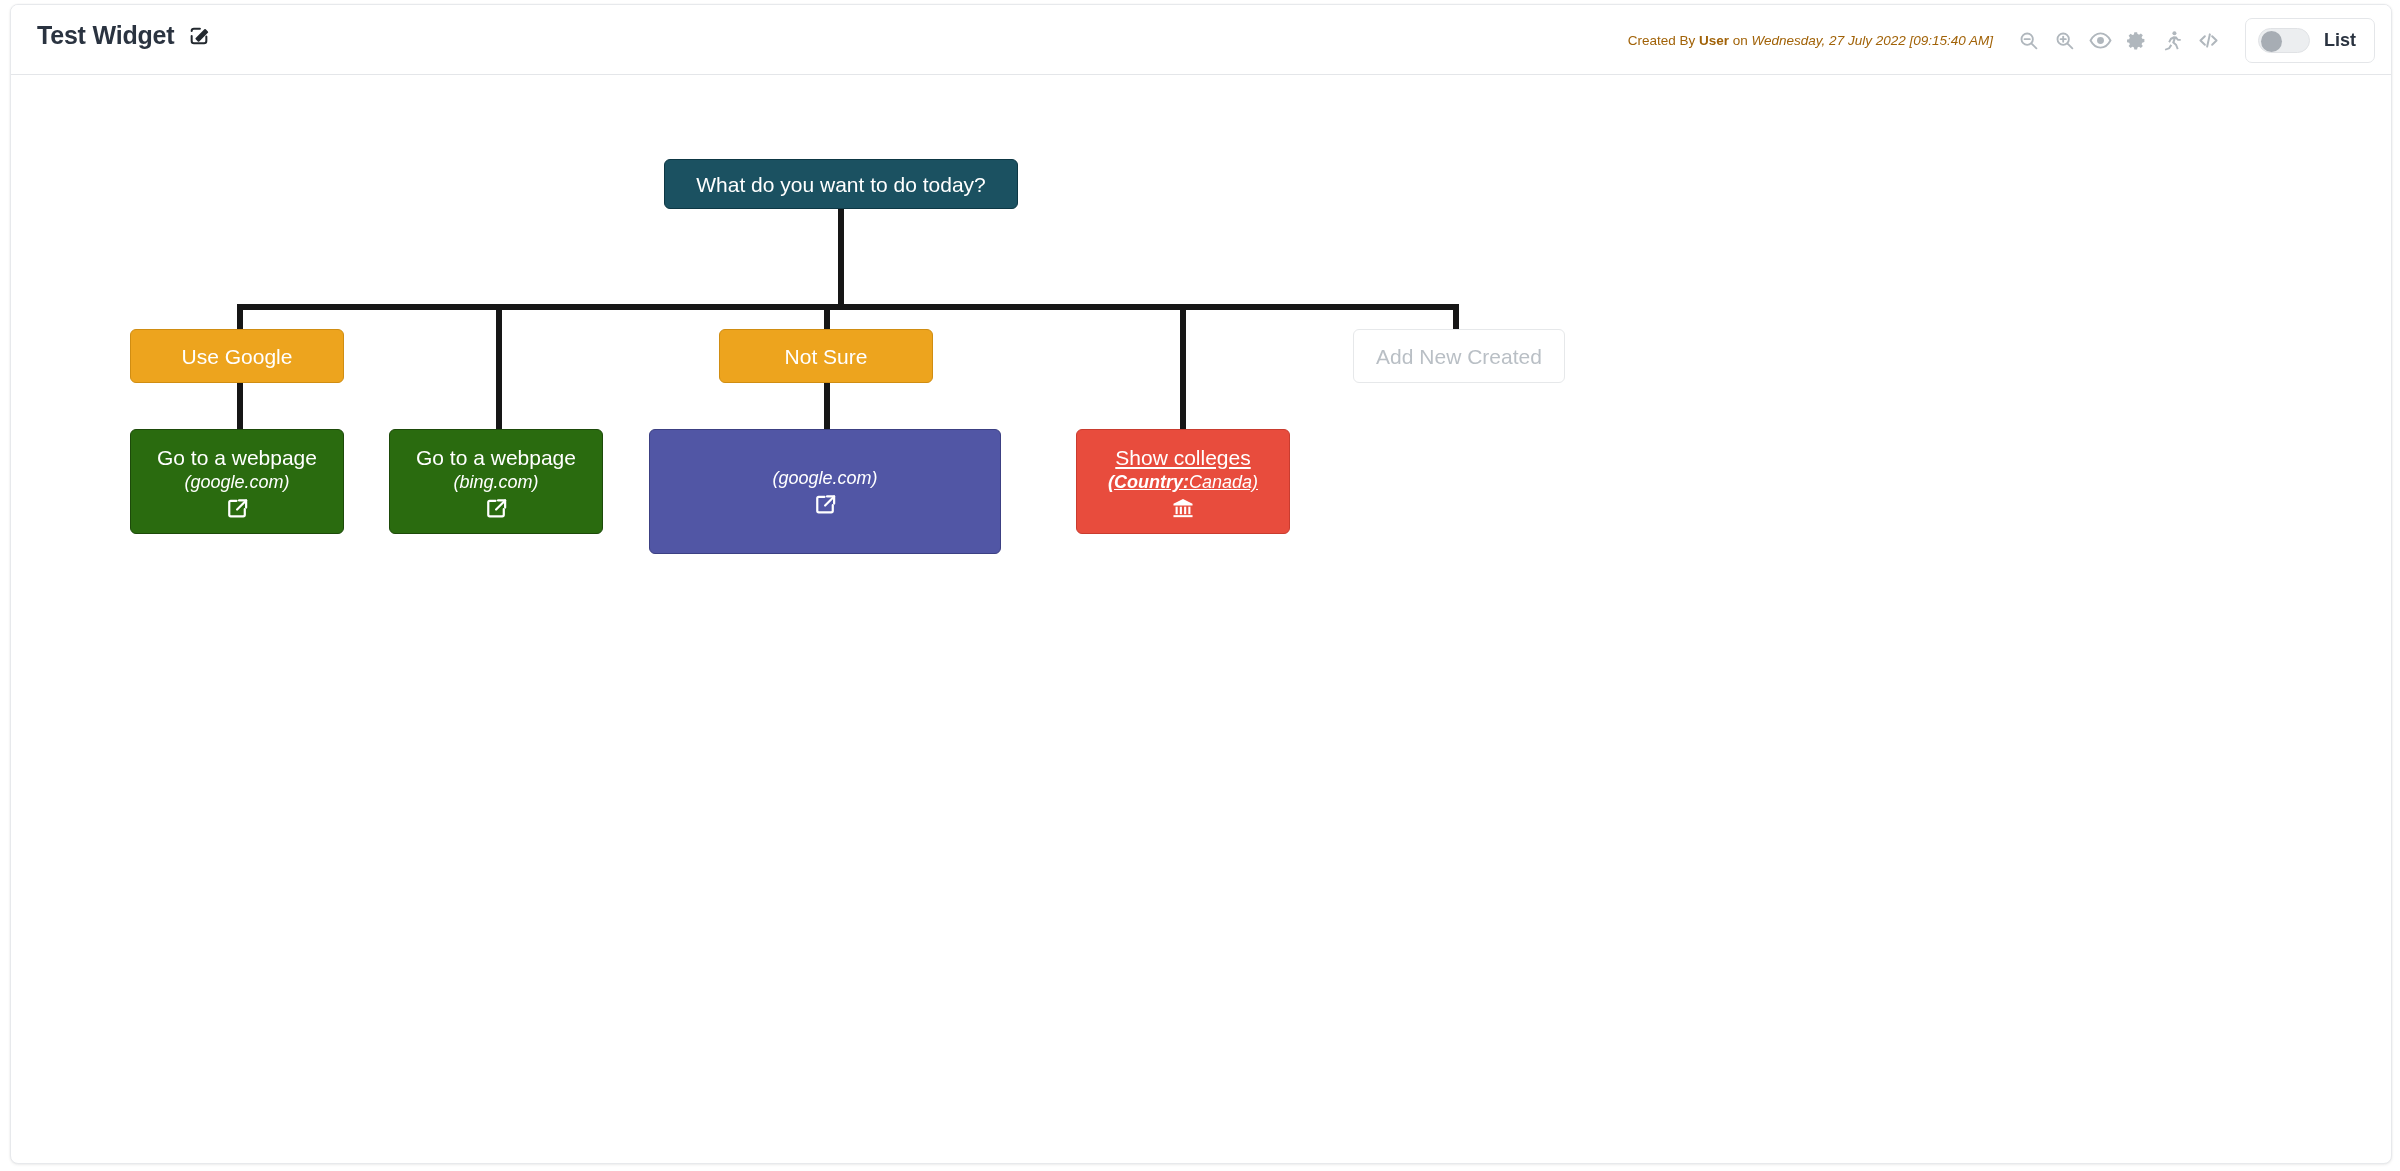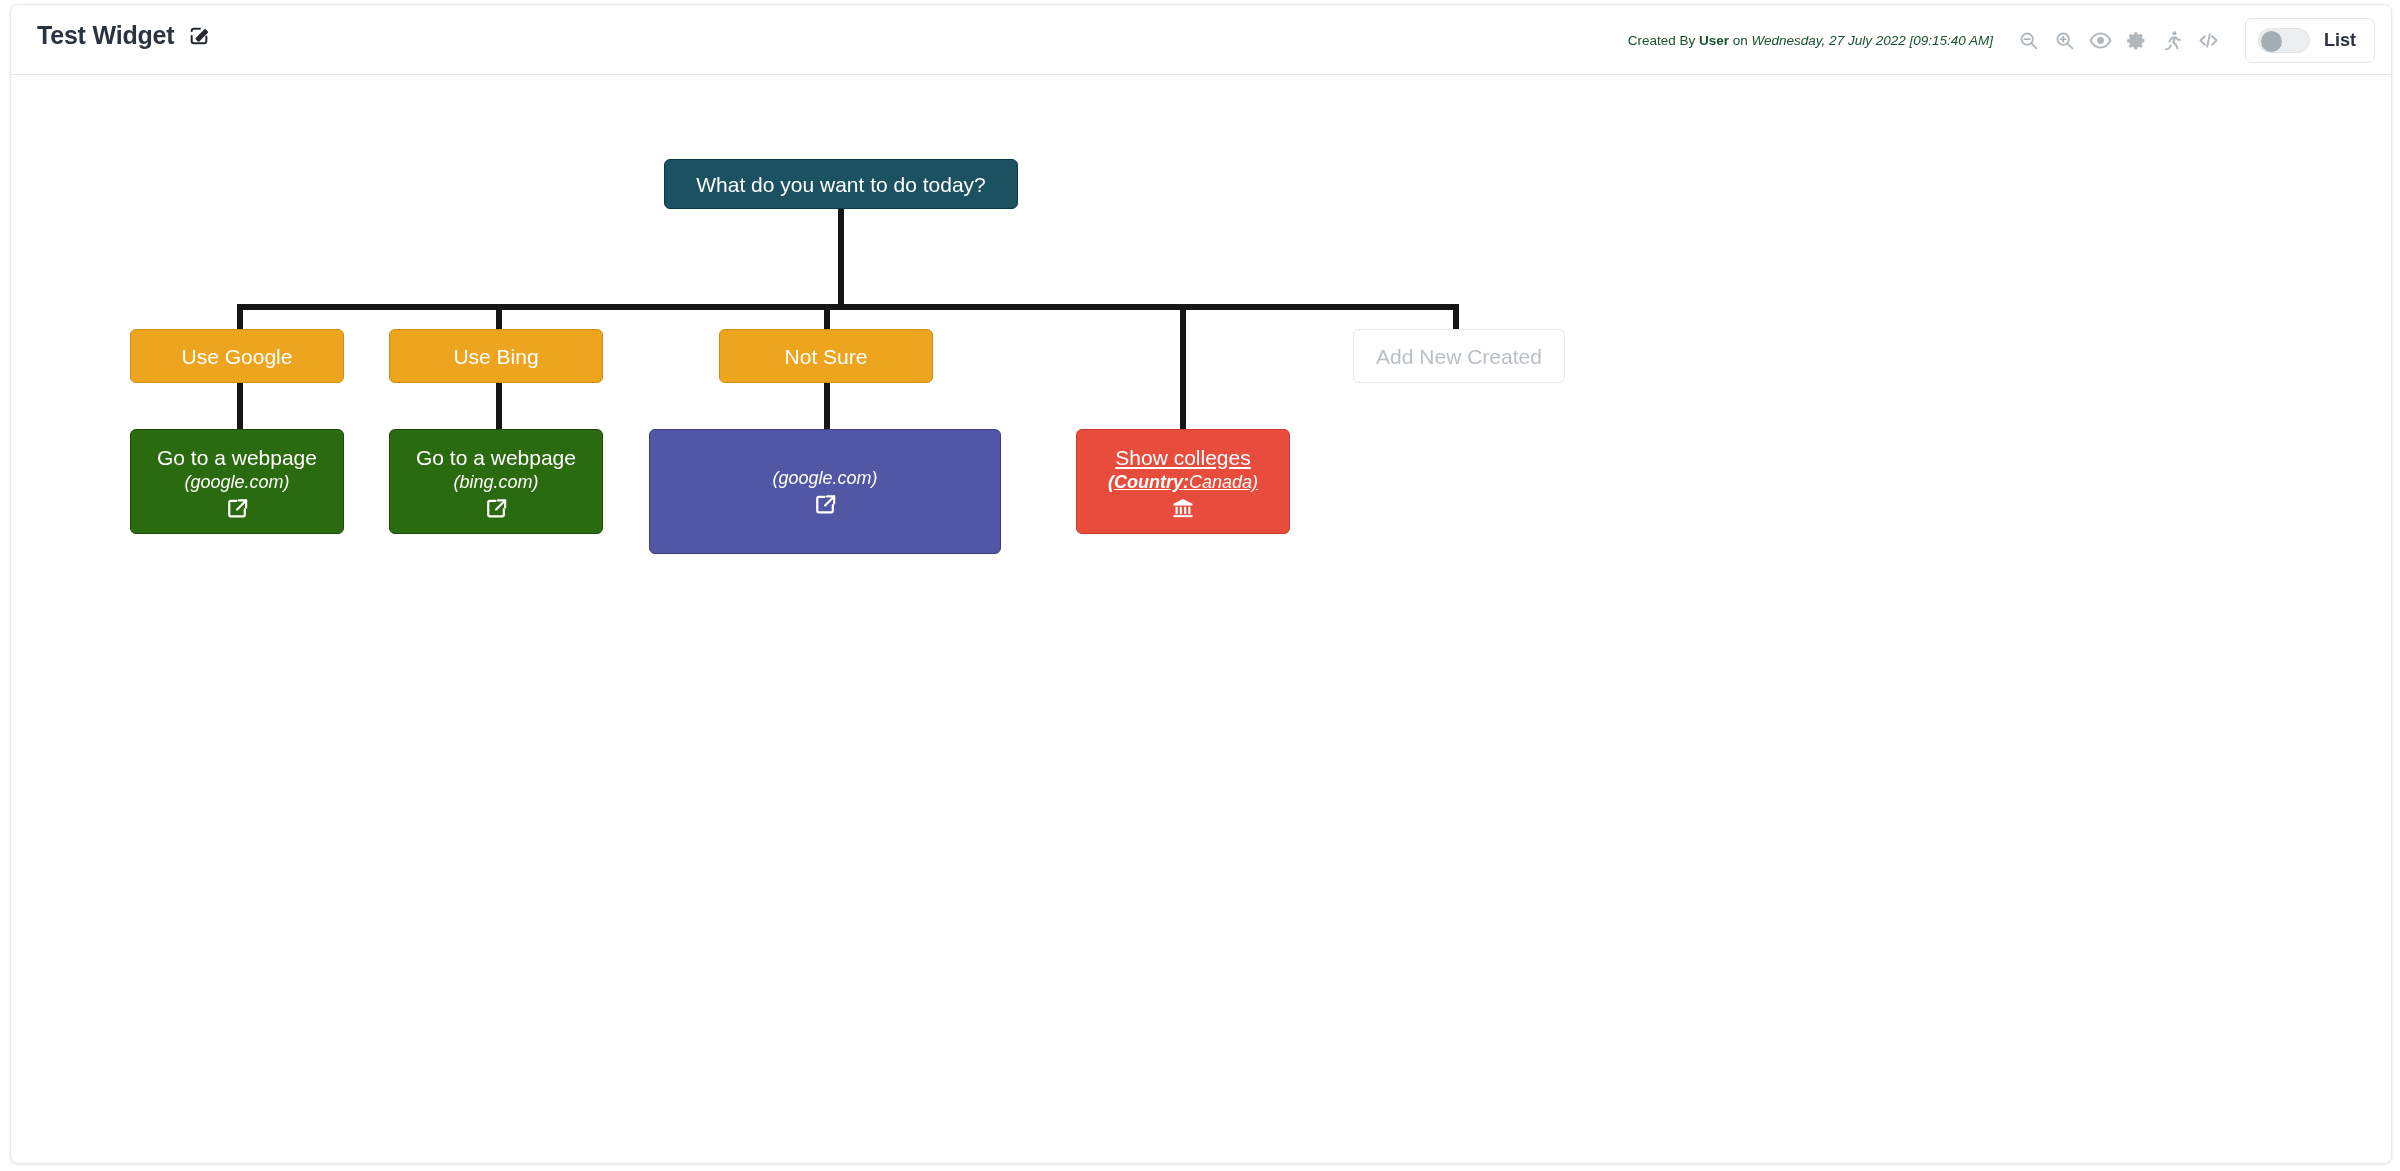--- a/index.html
+++ b/index.html
@@ -37,21 +37,21 @@
     letter-spacing: -0.2px;
   }
   .edit-icon { display: flex; align-items: center; cursor: pointer; }
   .edit-icon svg { display: block; }
 
   .header-right {
     position: absolute; right: 18px; top: 0;
     height: 70px; display: flex; align-items: center; gap: 0;
   }
   .meta {
-    font-size: 13.5px; color: #14532d; white-space: nowrap;
+    font-size: 13.5px; color: #a16207; white-space: nowrap;
     margin-right: 18px;
   }
   .meta b { font-weight: bold; }
   .meta i { font-style: italic; }
 
   .icon-btn {
     width: 36px; height: 36px;
     display: flex; align-items: center; justify-content: center;
     cursor: pointer; color: #b0b7bd;
   }
@@ -206,23 +206,20 @@
       <div class="line" style="left:1157px; top:286px; width:6px; height:80px;"></div>
 
       <div class="node n-root" style="left:641px; top:83px; width:354px; height:50px;">
         <span class="t1">What do you want to do today?</span>
       </div>
 
       <div class="node n-opt" style="left:107px; top:253px; width:214px; height:54px;">
         <span class="t1">Use Google</span>
       </div>
 
-      <div class="node n-opt" style="left:366px; top:253px; width:214px; height:54px;">
-        <span class="t1">Use Bing</span>
-      </div>
 
       <div class="node n-opt" style="left:696px; top:253px; width:214px; height:54px;">
         <span class="t1">Not Sure</span>
       </div>
 
 
       <div class="node n-add" style="left:1330px; top:253px; width:212px; height:54px;">
         <span class="t1">Add New Created</span>
       </div>
 

